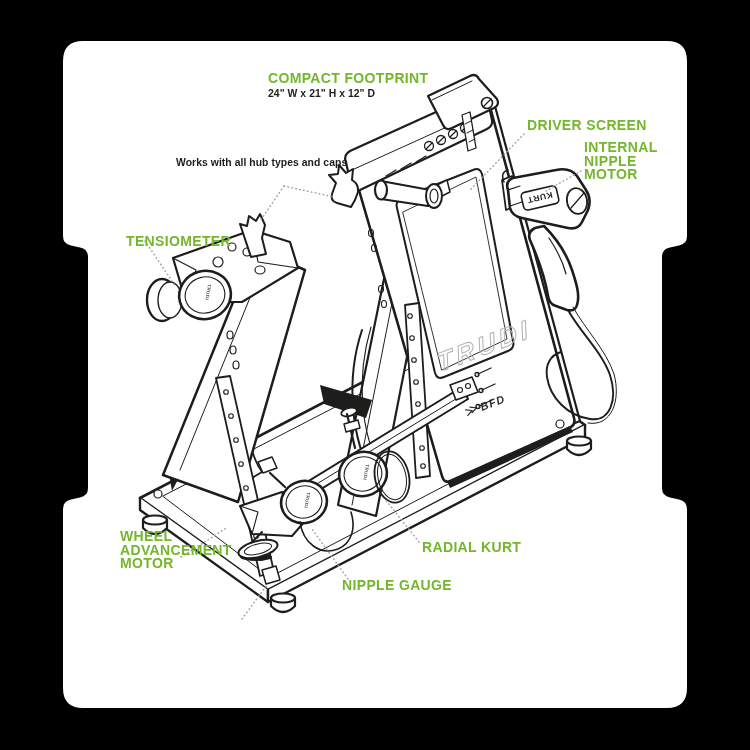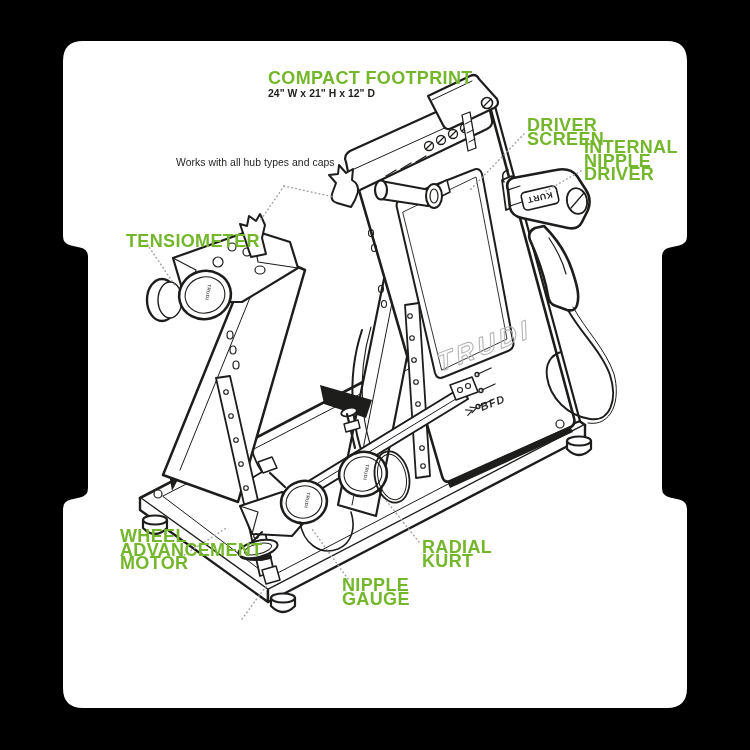--- a/index.html
+++ b/index.html
@@ -1,25 +1,25 @@
 <!DOCTYPE html>
 <html><head>
 <meta charset="utf-8">
 <style>
   html,body{margin:0;padding:0;background:#000;}
   #stage{position:relative;width:750px;height:750px;background:#000;overflow:hidden;
          font-family:"Liberation Sans",sans-serif;}
   #art{position:absolute;left:0;top:0;}
   .callout{position:absolute;pointer-events:none;}
-  .c-title{font-size:18px;line-height:13.5px;font-weight:bold;letter-spacing:.35px;
+  .c-title{font-size:14px;line-height:13.5px;font-weight:bold;letter-spacing:.35px;
            white-space:pre-line;color:#74b72c;}
   .c-sub{font-size:10.4px;line-height:11.8px;color:#1d1d1b;white-space:pre-line;
          margin-top:2.5px;letter-spacing:.05px;}
   .sub-bold{font-weight:bold;}
-  .sub-med{font-weight:normal;}
+  .sub-med{font-weight:bold;}
 </style>
 </head>
 <body>
 
 <div id="stage">
 
 <svg id="art" width="750" height="750" viewBox="0 0 750 750">
 
   <rect x="0" y="0" width="750" height="750" fill="#000000"></rect>
 
@@ -264,21 +264,21 @@
   <div class="c-sub sub-bold">24" W x 21" H x 12" D</div>
 </div>
 
 <div class="callout" style="left:527px;top:119px;width:140px">
   <div class="c-title">DRIVER SCREEN</div>
 </div>
 
 <div class="callout" style="left:584px;top:141px;width:90px">
   <div class="c-title">INTERNAL
 NIPPLE
-DRIVER</div>
+MOTOR</div>
 </div>
 
 <div class="callout" style="left:176px;top:154px;width:220px">
   <div class="c-sub sub-med">Works with all hub types and caps</div>
 </div>
 
 <div class="callout" style="left:126px;top:235px;width:120px">
   <div class="c-title">TENSIOMETER</div>
 </div>
 

